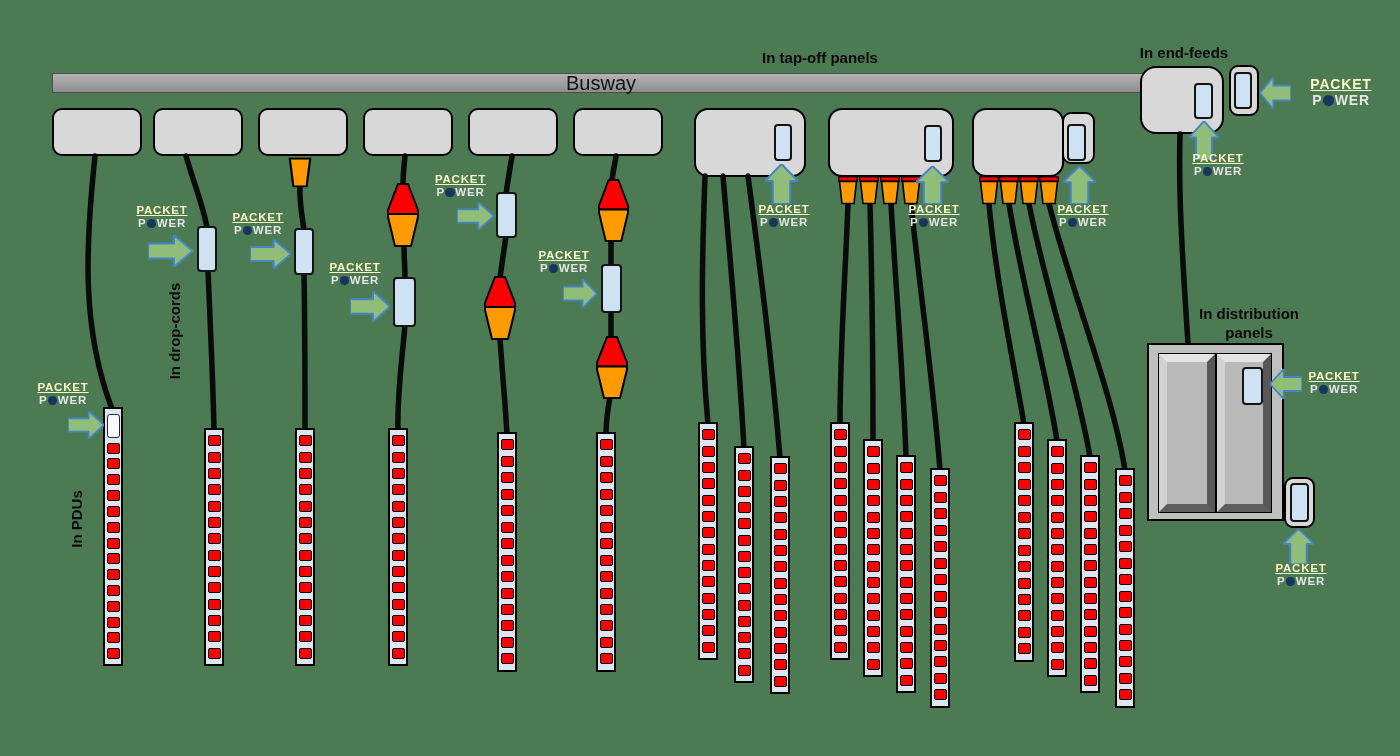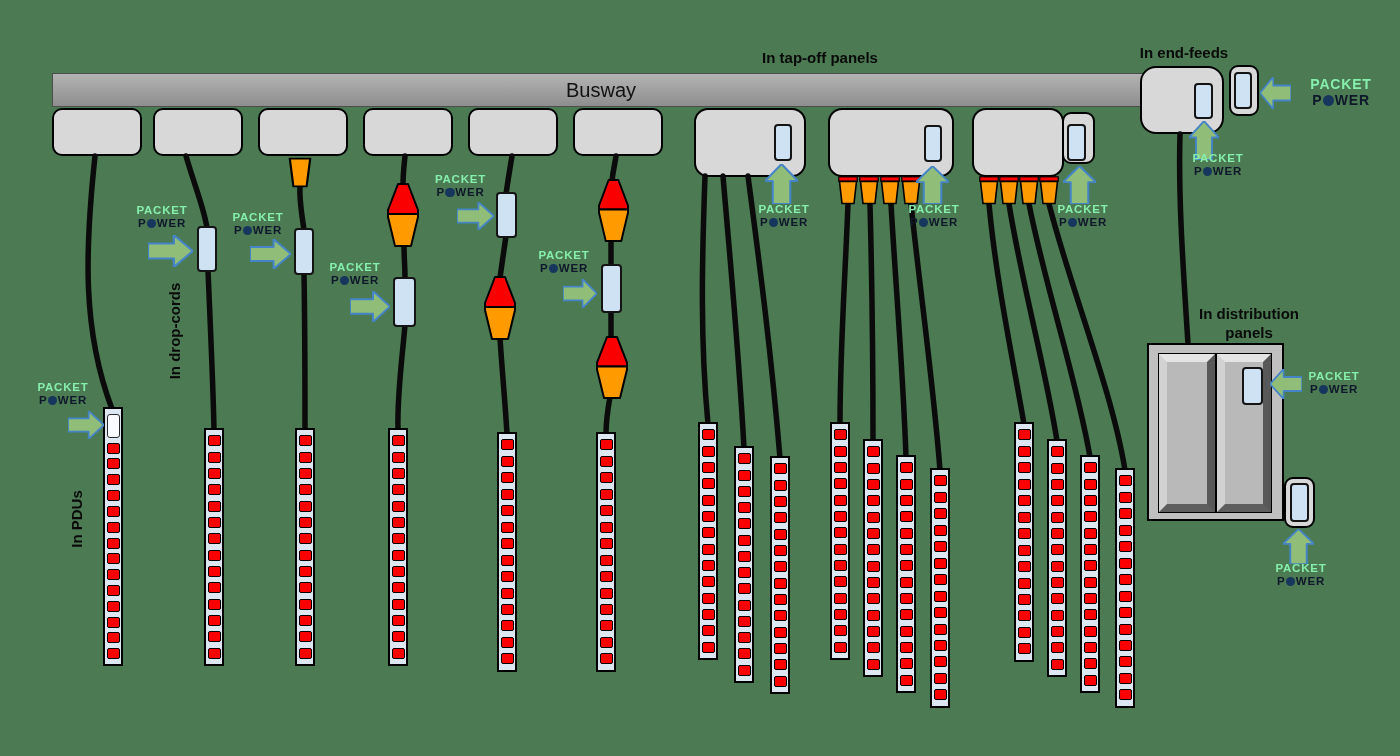--- a/index.html
+++ b/index.html
@@ -3,21 +3,21 @@
 <meta charset="utf-8">
 <style>
   html,body{margin:0;padding:0;}
   .canvas{
     position:relative;width:1400px;height:756px;overflow:hidden;
     background:#4b7a53;
     font-family:"Liberation Sans", sans-serif;
   }
   .abs{position:absolute;}
   .busway{
-    position:absolute;left:52px;top:73px;width:1098px;height:34px;
+    position:absolute;left:52px;top:73px;width:1098px;height:20px;
     background:linear-gradient(#b3b3b3,#8e8e8e);
     border:1.5px solid #4d4d4d;box-sizing:border-box;
     display:flex;align-items:center;justify-content:center;
   }
   .busway-label{font-size:20px;color:#111;}
   .box{
     position:absolute;background:#d8d8d8;border:2px solid #000;box-sizing:border-box;
   }
   .sidecar{
     position:absolute;background:#d8d8d8;border:2.5px solid #000;border-radius:9px;box-sizing:border-box;
@@ -25,22 +25,22 @@
   .monitor{
     position:absolute;background:#cfe2f3;border:2px solid #141414;border-radius:4px;box-sizing:border-box;
   }
   .strip{
     position:absolute;width:20px;background:#dde7f2;border:2px solid #000;box-sizing:border-box;
     display:flex;flex-direction:column;align-items:center;justify-content:space-evenly;
   }
   .outlet{width:11px;height:9px;background:#fa0000;border:1.5px solid #000;border-radius:2px;box-sizing:content-box;}
   .slot{width:11px;height:22px;background:#f8fbff;border:1.5px solid #2a2a2a;border-radius:3px;}
   .pplogo{position:absolute;text-align:center;font-weight:bold;line-height:1.15;letter-spacing:0.8px;}
-  .pplogo .l1{color:#86efac;}
-  .pplogo .l2{color:#0f172a;}
+  .pplogo .l1{color:#fef9c3;text-decoration:underline;}
+  .pplogo .l2{color:#e5e5e5;}
   .odot{display:inline-block;width:0.82em;height:0.82em;background:#17365d;border-radius:50%;vertical-align:-0.07em;margin:0 0.5px;}
   .cat-label{
     position:absolute;font-weight:bold;font-size:15px;color:#0a0a0a;white-space:nowrap;
     transform:translate(-50%,-50%);text-align:center;
   }
   .cat-label.wrap{white-space:normal;width:120px;line-height:1.25;}
   .vlabel{
     position:absolute;font-weight:bold;font-size:15px;color:#0a0a0a;white-space:nowrap;
     transform:translate(-50%,-50%) rotate(-90deg);
   }

